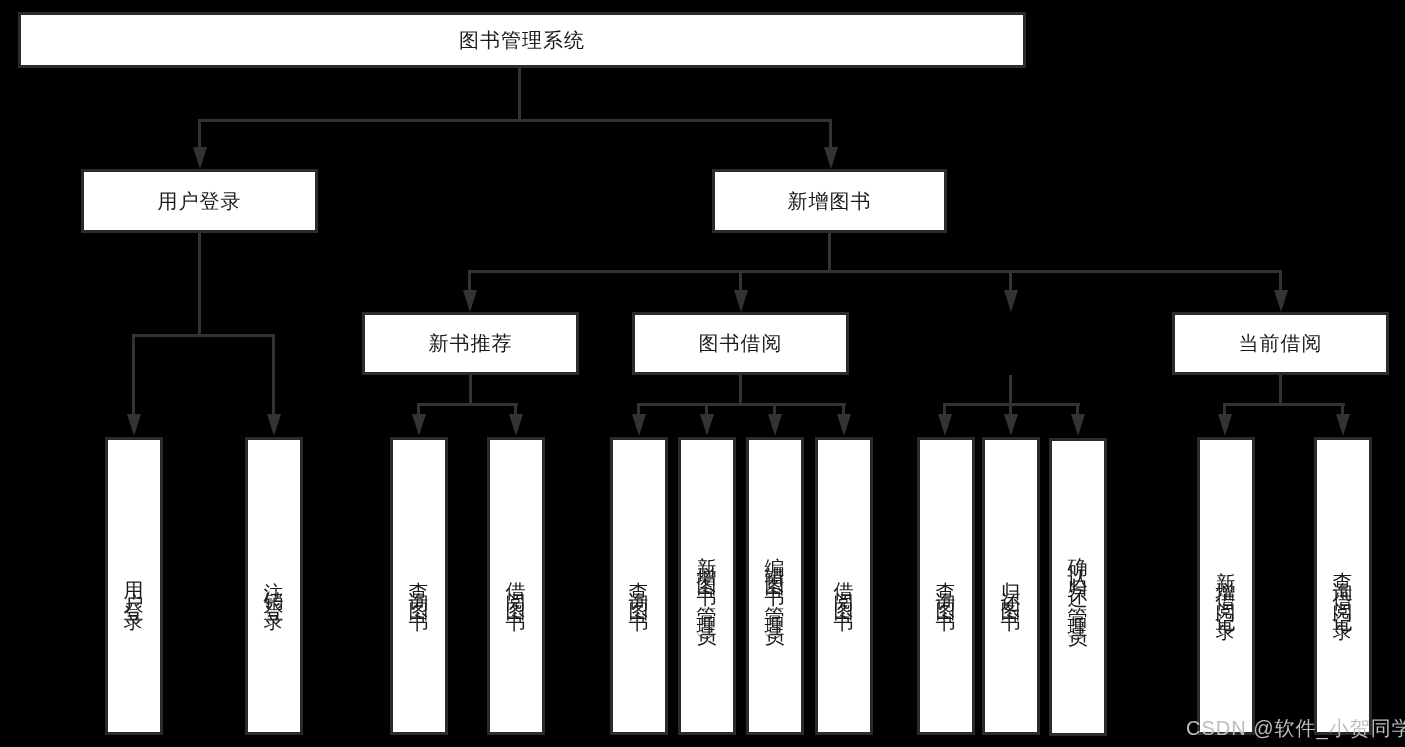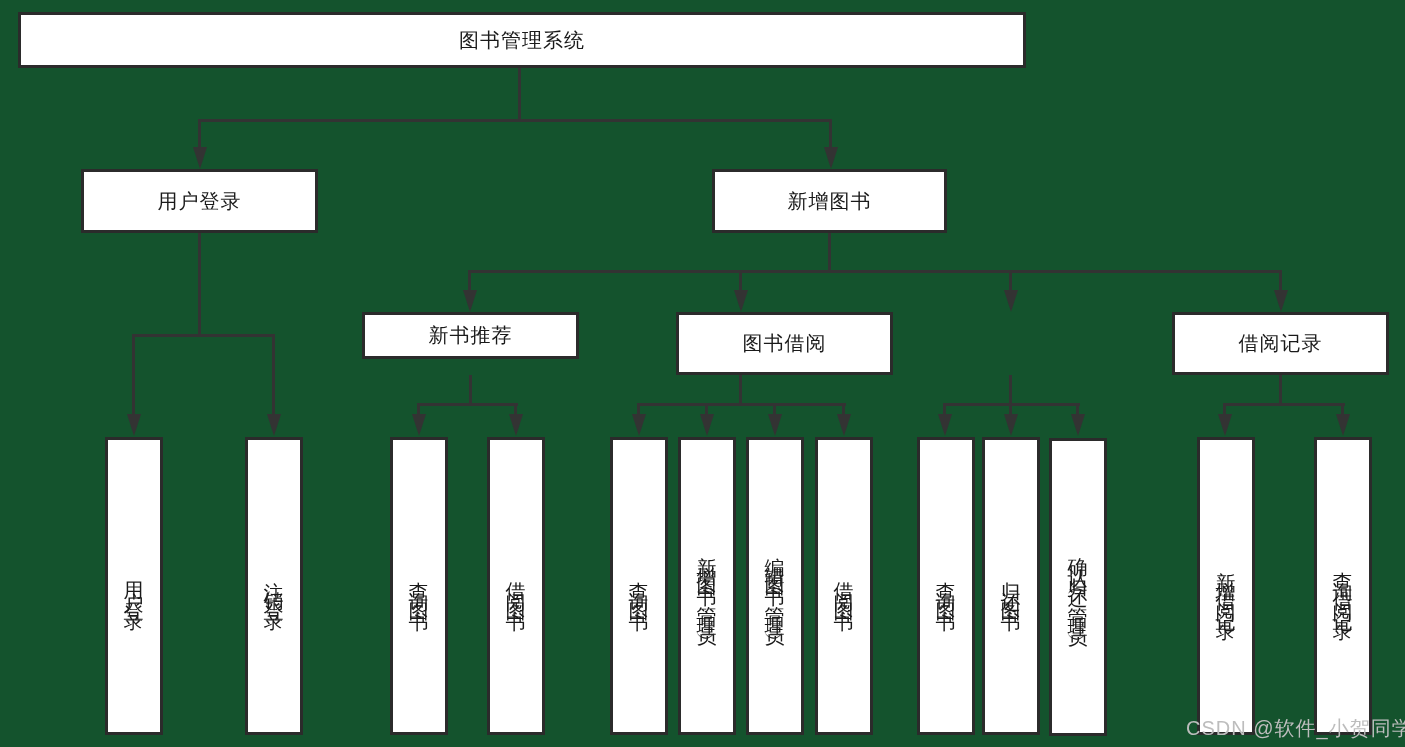--- a/index.html
+++ b/index.html
@@ -1,16 +1,16 @@
 <!DOCTYPE html>
 <html><head>
 <meta charset="utf-8">
 <style>
   html,body{margin:0;padding:0;background:#ffffff;}
-  .canvas{position:relative;width:1405px;height:747px;background:#14532d;overflow:hidden;
+  .canvas{position:relative;width:1405px;height:747px;background:#000000;overflow:hidden;
           font-family:"Liberation Sans","DejaVu Sans",sans-serif;color:#1a1a1a;}
   .box{position:absolute;border:3px solid #2b2b2b;background:#ffffff;box-sizing:border-box;
        display:flex;align-items:center;justify-content:center;}
   .box .lbl{font-size:20px;letter-spacing:1px;white-space:nowrap;}
   .leaf .vlbl{writing-mode:vertical-rl;text-orientation:mixed;font-size:20px;
               letter-spacing:10px;line-height:1.0;white-space:nowrap;}
   .line{position:absolute;background:#333333;}
   .arrow{position:absolute;width:0;height:0;
          border-left:7px solid transparent;border-right:7px solid transparent;
          border-top:22px solid #333333;}
@@ -86,31 +86,31 @@
   </div>
 
   <div class="box" style="left:81px;top:169px;width:237px;height:64px;">
     <span class="lbl">用户登录</span>
   </div>
 
   <div class="box" style="left:712px;top:169px;width:235px;height:64px;">
     <span class="lbl">新增图书</span>
   </div>
 
-  <div class="box" style="left:362px;top:312px;width:217px;height:47px;">
+  <div class="box" style="left:362px;top:312px;width:217px;height:63px;">
     <span class="lbl">新书推荐</span>
   </div>
 
-  <div class="box" style="left:632px;top:312px;width:217px;height:63px;margin-left:44px;">
+  <div class="box" style="left:632px;top:312px;width:217px;height:63px;">
     <span class="lbl">图书借阅</span>
   </div>
 
 
   <div class="box" style="left:1172px;top:312px;width:217px;height:63px;">
-    <span class="lbl">借阅记录</span>
+    <span class="lbl">当前借阅</span>
   </div>
 
   <div class="box leaf" style="left:105px;top:437px;width:58px;height:298px;">
     <span class="vlbl">用户登录</span>
   </div>
   <div class="box leaf" style="left:245px;top:437px;width:58px;height:298px;">
     <span class="vlbl">注销登录</span>
   </div>
 
   <div class="box leaf" style="left:390px;top:437px;width:58px;height:298px;">

